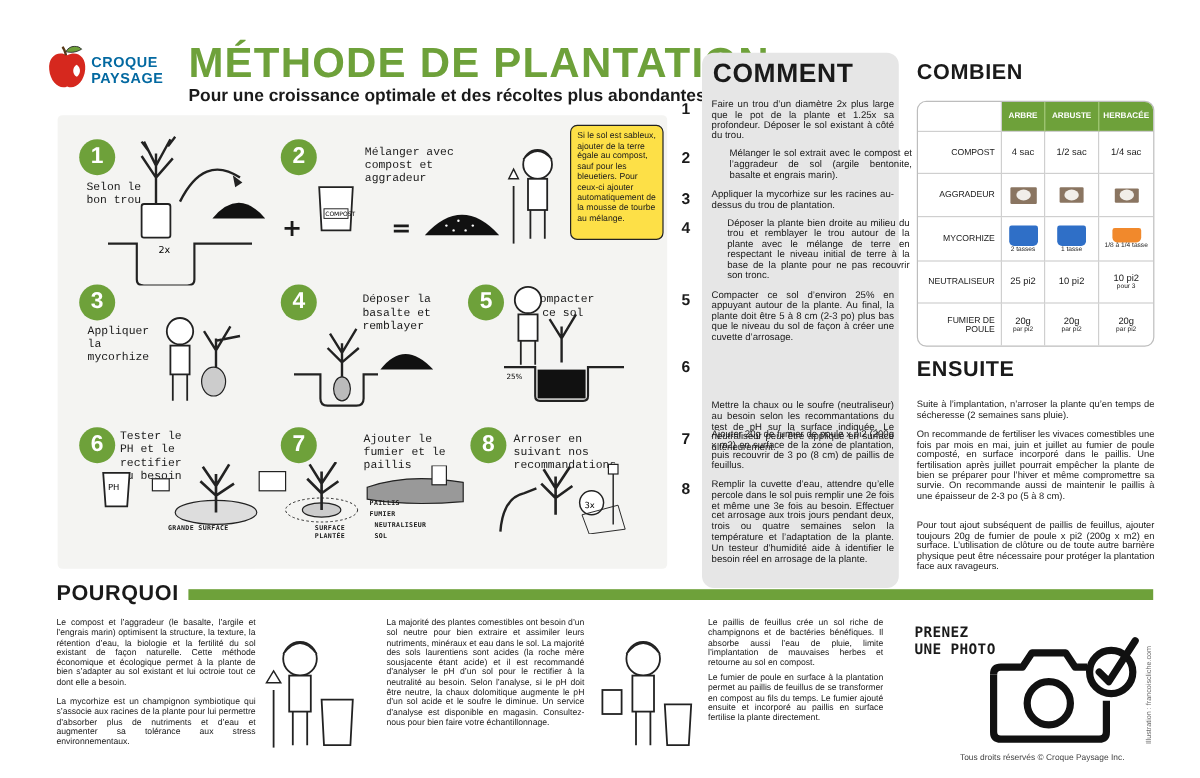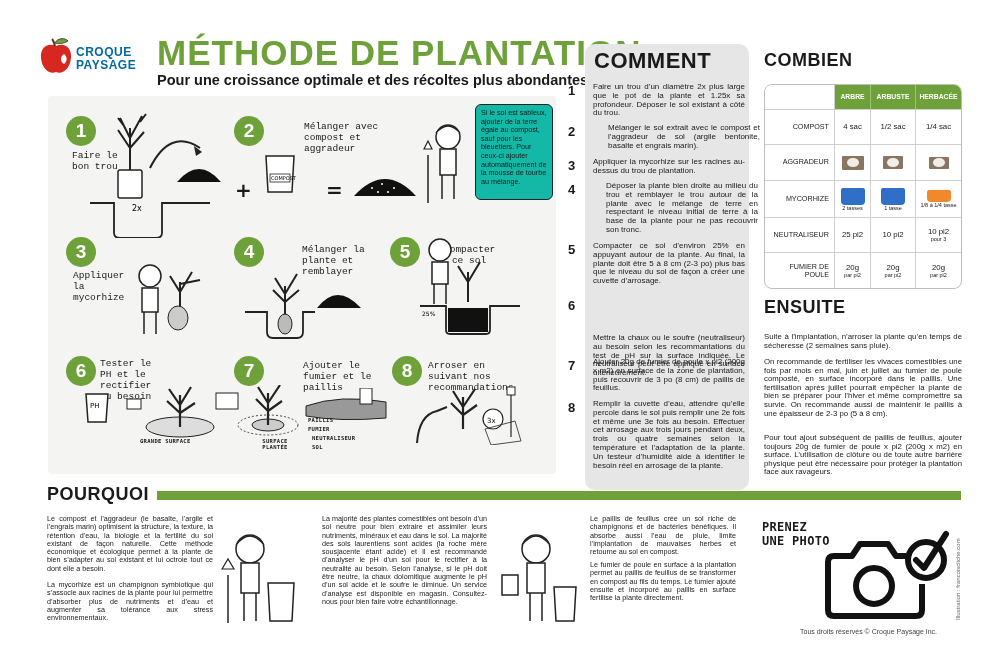--- a/index.html
+++ b/index.html
@@ -12,21 +12,21 @@
   .logo { left: 38px; top: 34px; width: 110px; height: 44px; }
   .logo-apple { position: absolute; left: 0; top: 4px; width: 36px; height: 38px; }
   .logo-text { position: absolute; left: 38px; top: 12px; font-family: "Liberation Sans", sans-serif; font-size: 12px; line-height: 13px; letter-spacing: 0.5px; color: #0369a1; font-weight: bold; }
   .title { left: 157px; top: 34px; font-family: "Liberation Sans", sans-serif; font-size: 35px; font-weight: bold; color: #6ea13a; letter-spacing: 1px; line-height: 38px; }
   .subtitle { left: 157px; top: 71px; font-family: "Liberation Sans", sans-serif; font-size: 14.5px; font-weight: bold; color: #1a1a1a; line-height: 18px; }
 
   
   .steps-area { left: 48px; top: 96px; width: 508px; height: 378px; background: #f4f4f2; border-radius: 4px; }
   .step-num { width: 30px; height: 30px; border-radius: 50%; background: #6ea13a; color: #fff; font-family: "Liberation Sans", sans-serif; font-weight: bold; font-size: 19px; display: flex; align-items: center; justify-content: center; }
   .step-label { font-family: Liberation Mono, monospace; font-size: 9.5px; line-height: 11px; color: #1a1a1a; }
-  .bubble { left: 475px; top: 104px; width: 78px; height: 96px; border: 1.5px solid #222; border-radius: 6px; background: #14b8a6; padding: 4px 5px; font-family: "Liberation Sans", sans-serif; font-size: 7.2px; line-height: 8.6px; }
+  .bubble { left: 475px; top: 104px; width: 78px; height: 96px; border: 1.5px solid #222; border-radius: 6px; background: #fde047; padding: 4px 5px; font-family: "Liberation Sans", sans-serif; font-size: 7.2px; line-height: 8.6px; }
   .caption-sm { font-family: "DejaVu Sans Mono", monospace; font-size: 5.5px; font-weight: bold; letter-spacing: 0.3px; }
 
   
   .comment-box { left: 585px; top: 44px; width: 164px; height: 446px; background: #e6e6e6; border-radius: 10px; }
   .comment-title { left: 594px; top: 48px; font-family: "Liberation Sans", sans-serif; font-size: 22px; font-weight: bold; letter-spacing: 0.5px; }
   .comment-item-num { font-family: "Liberation Sans", sans-serif; font-size: 13px; font-weight: bold; width: 14px; }
   .comment-item-text { font-family: "Liberation Sans", sans-serif; font-size: 8px; line-height: 8.8px; text-align: justify; width: 152px; }
 
   
   .combien-title { left: 764px; top: 50px; font-family: "Liberation Sans", sans-serif; font-size: 18px; font-weight: bold; letter-spacing: 0.5px; }
@@ -71,21 +71,21 @@
     <div>CROQUE</div>
     <div>PAYSAGE</div>
   </div>
 </div>
 <div class="abs title">MÉTHODE DE PLANTATION</div>
 <div class="abs subtitle">Pour une croissance optimale et des récoltes plus abondantes</div>
 
 <div class="abs steps-area"></div>
 
 <div class="abs step-num" style="left:66px;top:116px;">1</div>
-<div class="abs step-label" style="left:72px;top:150px;width:50px;">Faire le bon trou</div>
+<div class="abs step-label" style="left:72px;top:150px;width:50px;">Selon le bon trou</div>
 <svg class="abs" style="left:90px;top:108px;width:120px;height:130px;" viewBox="0 0 120 130">
   <path d="M40 62 L40 20 M40 30 L30 10 M40 30 L52 8 M40 40 L28 22 M40 40 L54 24 M34 18 L28 10 M50 14 L56 6" stroke="#222" stroke-width="2" fill="none"></path>
   <rect x="28" y="62" width="24" height="28" rx="2" fill="#fff" stroke="#222" stroke-width="1.5"></rect>
   <path d="M0 95 L24 95 L24 125 Q24 130 30 130 L66 130 Q72 130 72 125 L72 95 L120 95" stroke="#222" stroke-width="1.8" fill="none"></path>
   <text x="42" y="103" font-size="8" font-family="DejaVu Sans">2x</text>
   <path d="M60 60 Q80 20 110 40" stroke="#222" stroke-width="2" fill="none"></path>
   <path d="M104 38 L112 44 L106 48" fill="#222"></path>
 </svg>
 <svg class="abs" style="left:175px;top:160px;width:48px;height:24px;" viewBox="0 0 48 24">
     <path d="M2 22 Q24 -4 46 22 Z" fill="#111"></path>
@@ -122,21 +122,21 @@
 <div class="abs step-label" style="left:73px;top:270px;width:56px;">Appliquer la mycorhize</div>
 <svg class="abs" style="left:130px;top:262px;width:80px;height:75px;" viewBox="0 0 80 75">
   <circle cx="20" cy="14" r="11" fill="#fff" stroke="#222" stroke-width="1.5"></circle>
   <rect x="12" y="26" width="16" height="24" fill="#fff" stroke="#222" stroke-width="1.5"></rect>
   <path d="M14 50 L14 72 M26 50 L26 72" stroke="#222" stroke-width="1.5"></path>
   <path d="M50 50 L50 20 M50 30 L40 14 M50 30 L62 10 M50 22 L70 18" stroke="#222" stroke-width="2" fill="none"></path>
   <ellipse cx="48" cy="56" rx="10" ry="12" fill="#ccc" stroke="#222" stroke-width="1"></ellipse>
 </svg>
 
 <div class="abs step-num" style="left:234px;top:237px;">4</div>
-<div class="abs step-label" style="left:302px;top:244px;width:80px;">Mélanger la plante et remblayer</div>
+<div class="abs step-label" style="left:302px;top:244px;width:80px;">Déposer la basalte et remblayer</div>
 <svg class="abs" style="left:245px;top:268px;width:120px;height:72px;" viewBox="0 0 120 72">
   <path d="M40 50 L40 18 M40 26 L30 10 M40 26 L52 6 M40 34 L28 22 M40 34 L54 22" stroke="#222" stroke-width="2" fill="none"></path>
   <ellipse cx="40" cy="56" rx="7" ry="10" fill="#bbb" stroke="#222" stroke-width="1"></ellipse>
   <path d="M0 44 L22 44 L22 64 Q22 70 28 70 L52 70 Q58 70 58 64 L58 44 L70 44" stroke="#222" stroke-width="1.8" fill="none"></path>
   <path d="M72 40 Q92 14 116 40 Z" fill="#111"></path>
 </svg>
 
 <div class="abs step-num" style="left:390px;top:237px;">5</div>
 <div class="abs step-label" style="left:444px;top:244px;width:50px;text-align:center;">Compacter ce sol</div>
 <svg class="abs" style="left:420px;top:236px;width:110px;height:100px;" viewBox="0 0 110 100">

